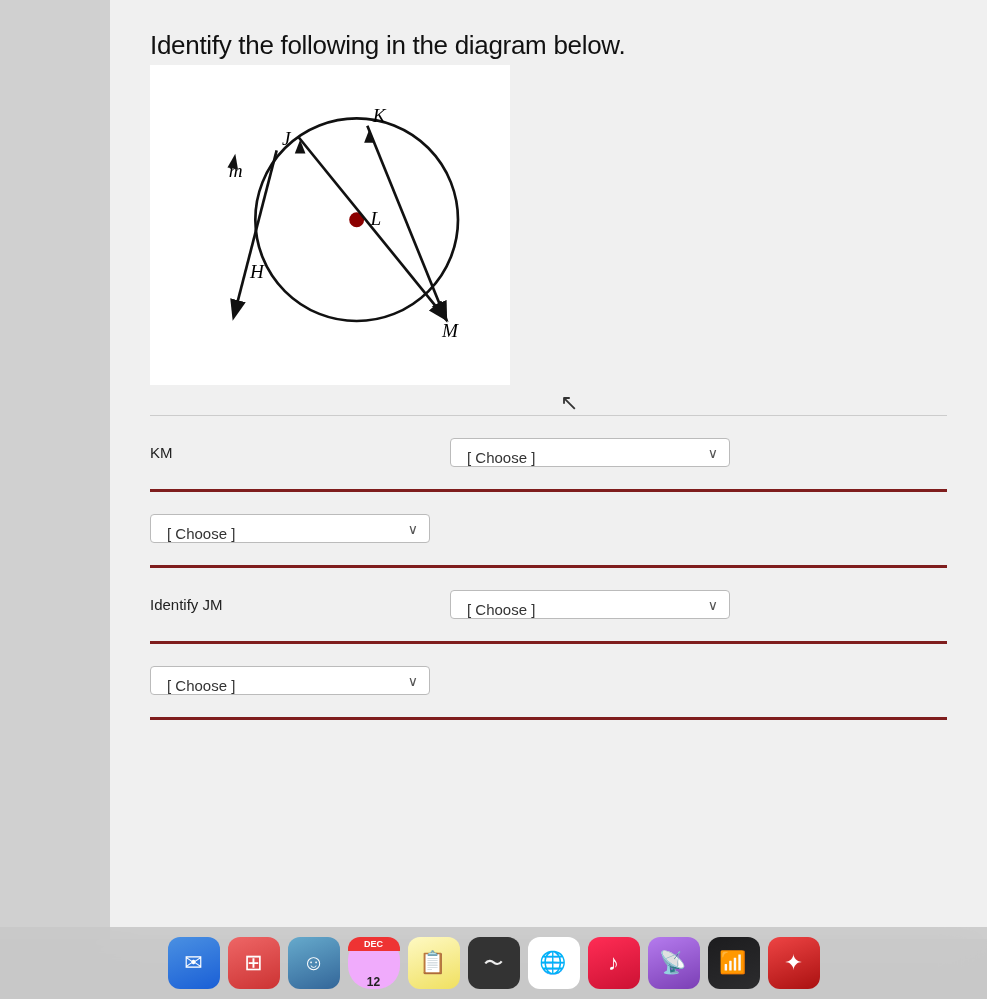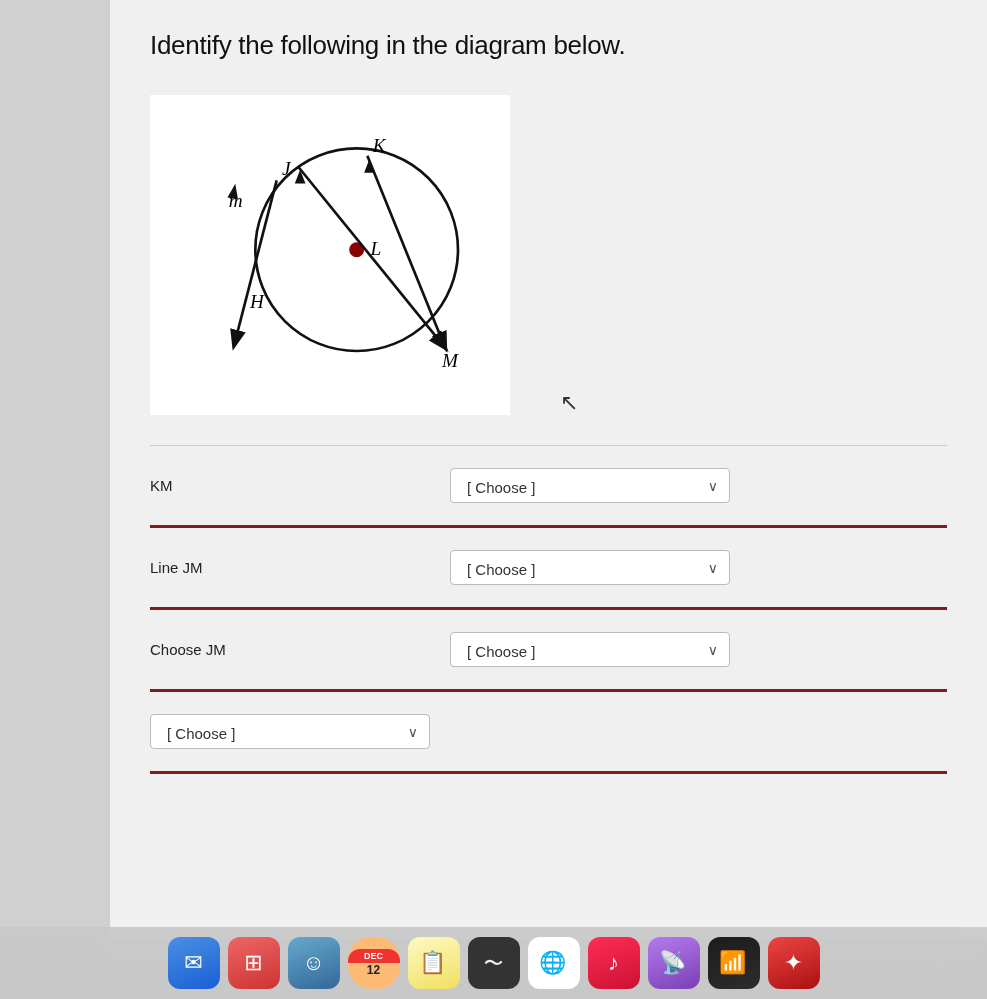--- a/index.html
+++ b/index.html
@@ -19,21 +19,21 @@
       right: 0;
       bottom: 60px;
       background: #f0f0f0;
       padding: 30px 40px;
     }
 
     .page-title {
       font-size: 26px;
       font-weight: 400;
       color: #111;
-      margin-bottom: 34px;
+      margin-bottom: 4px;
       letter-spacing: -0.3px;
     }
 
     .diagram-area {
       background: #fff;
       width: 360px;
       height: 320px;
       margin-bottom: 30px;
       display: flex;
       align-items: center;
@@ -63,21 +63,21 @@
       width: 300px;
       min-width: 300px;
     }
 
     .choose-select {
       appearance: none;
       -webkit-appearance: none;
       border: 1px solid #bbb;
       border-radius: 4px;
       background: #fff;
-      padding: 10px 40px 6px 16px;
+      padding: 10px 40px 0 16px;
       font-size: 15px;
       color: #333;
       cursor: pointer;
       width: 280px;
       position: relative;
     }
 
     .select-wrapper {
       position: relative;
       display: inline-block;
@@ -118,21 +118,21 @@
       align-items: center;
       justify-content: center;
       font-size: 26px;
       cursor: pointer;
       position: relative;
     }
 
     .dock-item.mail { background: linear-gradient(160deg, #4a90e2, #1a5fd6); }
     .dock-item.launchpad { background: linear-gradient(160deg, #e66, #c33); }
     .dock-item.finder { background: linear-gradient(160deg, #5ac8fa, #2980b9); }
-    .dock-item.calendar { background: #fdba74; color: #e33; font-size: 14px; font-weight: bold; display: flex; flex-direction: column; align-items: center; justify-content: center; border-radius: 23px; }
+    .dock-item.calendar { background: #f0abfc; color: #e33; font-size: 14px; font-weight: bold; display: flex; flex-direction: column; align-items: center; justify-content: space-between; border-radius: 23px; }
     .dock-item.calendar .cal-header { background: #e33; color: #fff; width: 100%; text-align: center; font-size: 9px; border-radius: 12px 12px 0 0; padding: 2px 0; }
     .dock-item.calendar .cal-num { font-size: 12px; color: #222; }
     .dock-item.notes { background: linear-gradient(160deg, #fef9c3, #f0e060); }
     .dock-item.mwave { background: linear-gradient(160deg, #555, #222); }
     .dock-item.chrome { background: #fff; }
     .dock-item.music { background: linear-gradient(160deg, #ff2d55, #cc1133); }
     .dock-item.podcast { background: linear-gradient(160deg, #b57bee, #7b3fb5); }
     .dock-item.stats { background: linear-gradient(160deg, #1c1c1e, #2c2c2e); }
     .dock-item.slash { background: linear-gradient(160deg, #e44, #a11); }
 
@@ -210,30 +210,29 @@
     <div class="question-row">
       <span class="question-label">KM</span>
       <div class="select-wrapper">
         <select class="choose-select">
           <option>[ Choose ]</option>
         </select>
       </div>
     </div>
 
     <div class="question-row">
-      <span class="question-label">Line JM</span>
-      <div class="select-wrapper">
-        <select class="choose-select">
-          <option>[ Choose ]</option>
-        </select>
-      </div>
-    </div>
-
-    <div class="question-row">
-      <span class="question-label">Choose JM</span>
+      <div class="select-wrapper">
+        <select class="choose-select">
+          <option>[ Choose ]</option>
+        </select>
+      </div>
+    </div>
+
+    <div class="question-row">
+      <span class="question-label">Identify JM</span>
       <div class="select-wrapper">
         <select class="choose-select">
           <option>[ Choose ]</option>
         </select>
       </div>
     </div>
 
     <div class="question-row">
       <div class="select-wrapper">
         <select class="choose-select">

